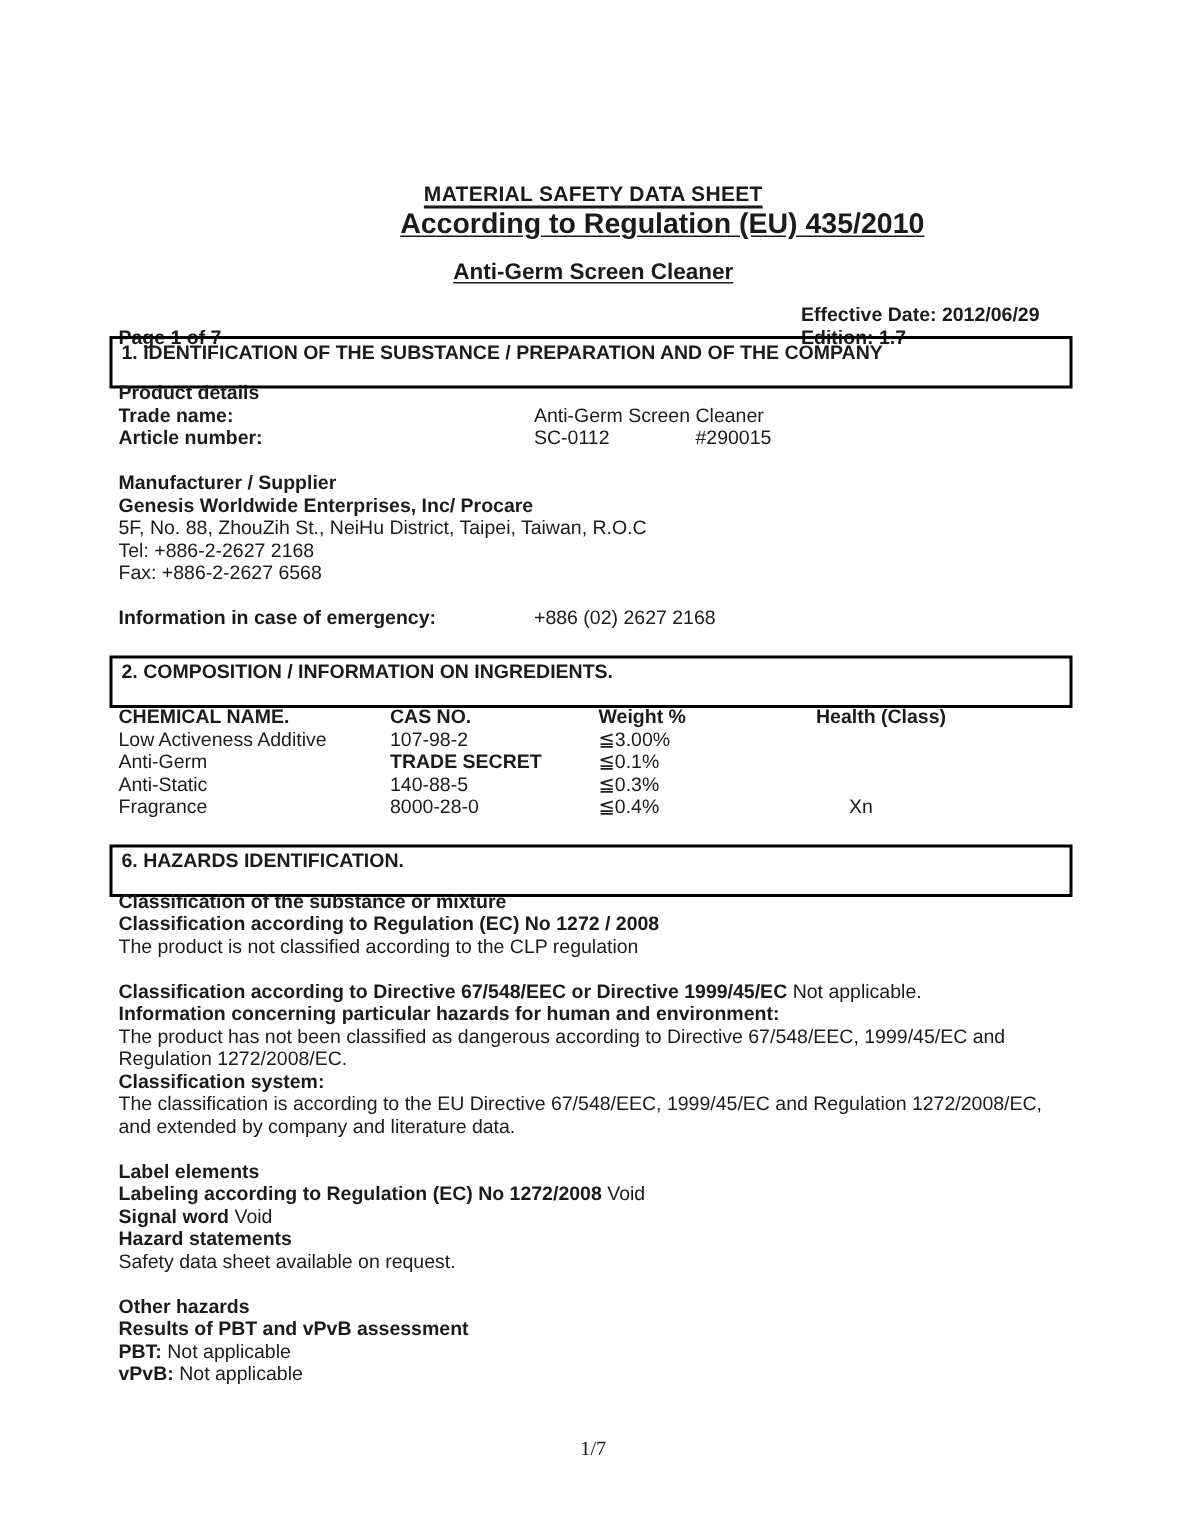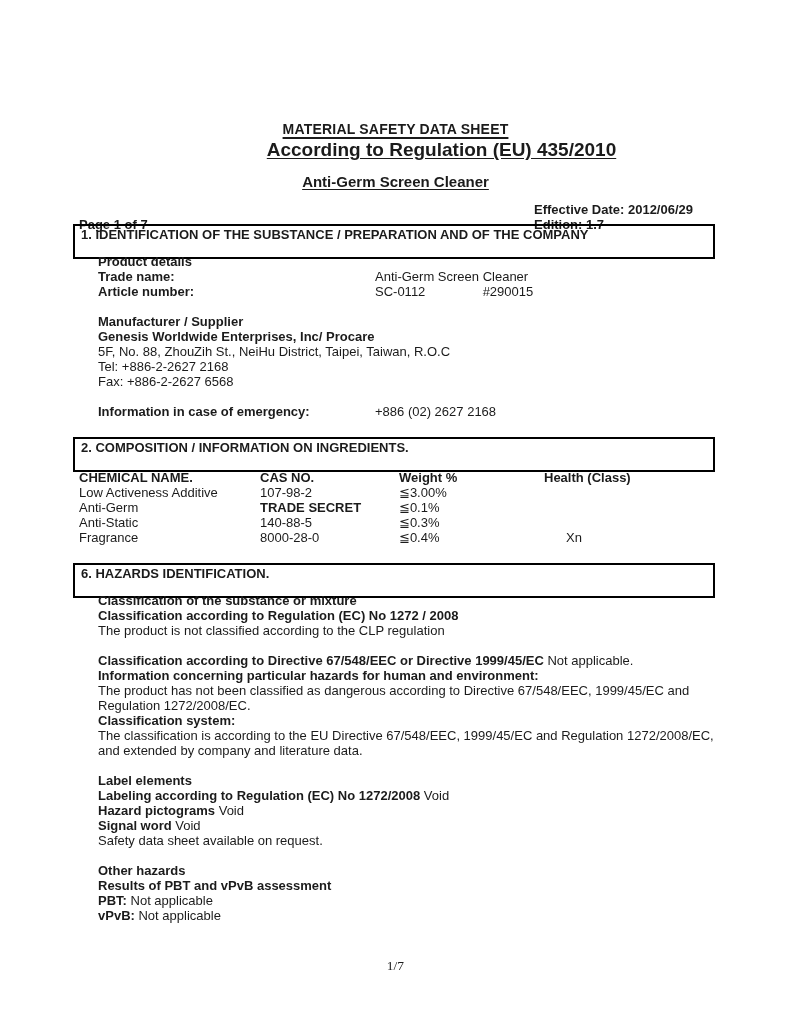--- a/index.html
+++ b/index.html
@@ -67,21 +67,21 @@
     padding: 1px 6px 0 6px;
     font-weight: bold;
     white-space: nowrap;
     overflow: hidden;
   }
   #section1-box { top: 224px; }
   #section2-box { top: 437px; }
   #section3-box { top: 563px; }
 
   .text-block { padding-left: 6px; }
-  .line { white-space: nowrap; margin-left: 19px; }
+  .line { white-space: nowrap; }
   .spacer { height: 15px; }
 
   #section1-body { top: 254px; }
   .pair-row { display: flex; }
   .pair-row .pair-label { width: 277px; flex: 0 0 277px; }
   .article-val { display: inline-block; width: 104px; }
 
   
   #composition-table { top: 470px; }
   .tbl-row {
@@ -211,27 +211,24 @@
   <div class="line b">Classification system:</div>
   <div class="line">The classification is according to the EU Directive 67/548/EEC, 1999/45/EC and Regulation 1272/2008/EC,</div>
   <div class="line">and extended by company and literature data.</div>
   <div class="spacer"></div>
   <div class="line b">Label elements</div>
   <div class="line">
     <span class="b">Labeling according to Regulation (EC) No 1272/2008</span>
     <span> <span>Void</span></span>
   </div>
   <div class="line">
-    <span class="b">Hazard pictograms</span>
-    <span> <span>Void</span></span>
-  </div>
-  <div class="line">
     <span class="b">Signal word</span>
     <span> <span>Void</span></span>
   </div>
+  <div class="line b">Hazard statements</div>
   <div class="line">Safety data sheet available on request.</div>
   <div class="spacer"></div>
   <div class="line b">Other hazards</div>
   <div class="line b">Results of PBT and vPvB assessment</div>
   <div class="line">
     <span class="b">PBT:</span>
     <span> <span>Not applicable</span></span>
   </div>
   <div class="line">
     <span class="b">vPvB:</span>

